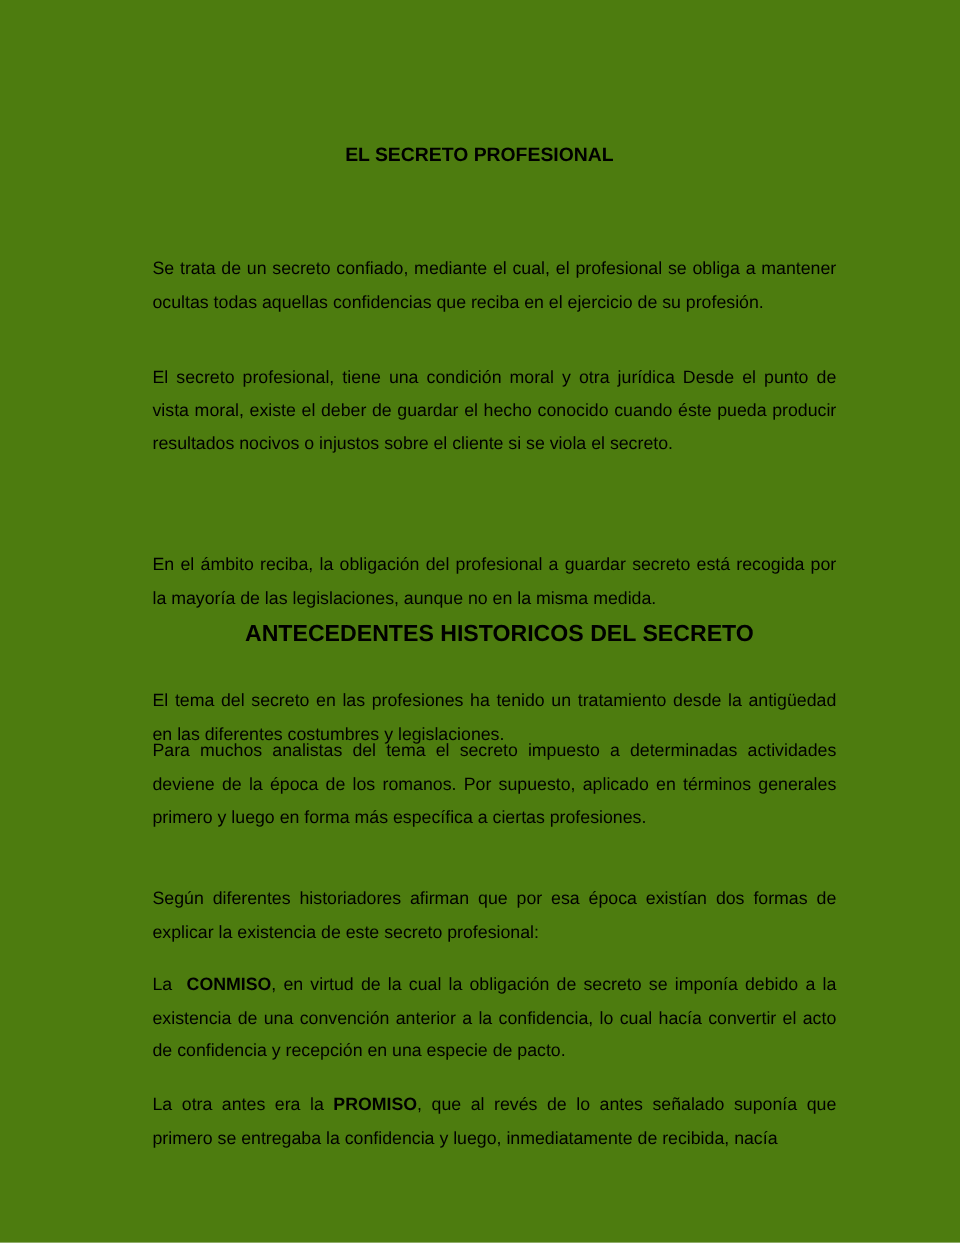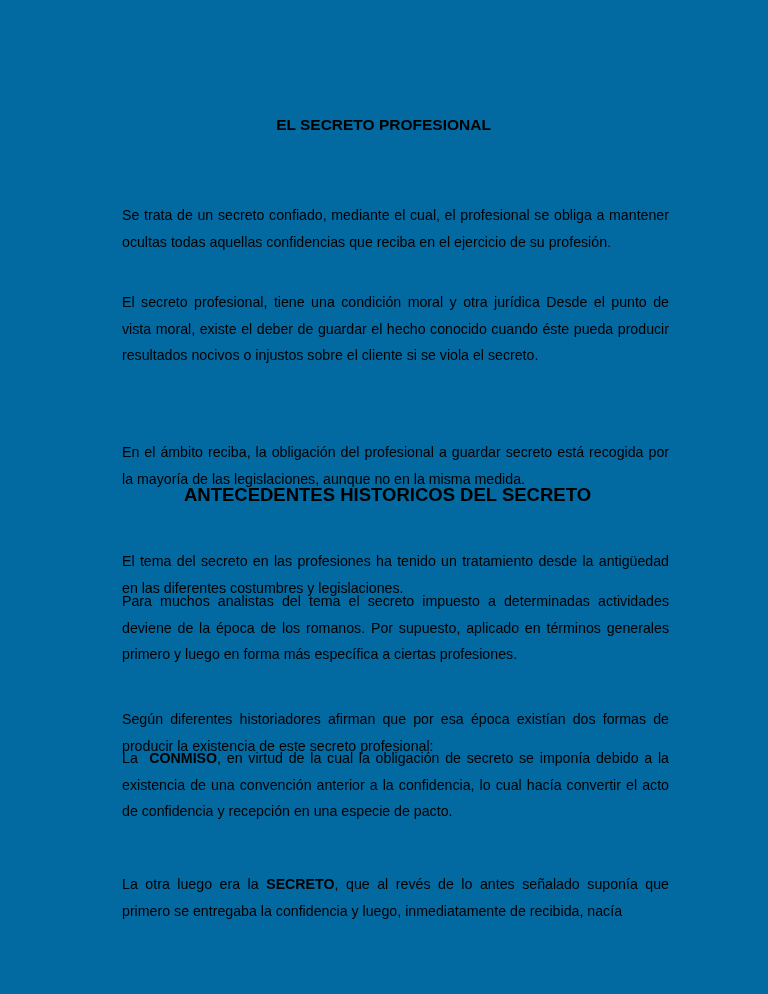--- a/index.html
+++ b/index.html
@@ -14,21 +14,21 @@
       position: relative;
       font-family: "Liberation Sans", sans-serif;
       color: #000000;
     }
     .page {
       position: absolute;
       left: 0;
       top: 0;
       width: 768px;
       height: 994px;
-      background: #0369a1;
+      background: #4d7c0f;
     }
     .content {
       position: absolute;
       left: 110px;
       top: 0;
       width: 547px;
     }
     .h1 {
       position: absolute;
       left: 0;
@@ -42,21 +42,21 @@
     }
     .h2 {
       position: absolute;
       left: 0;
       width: 547px;
       top: 479px;
       text-align: center;
       font-weight: bold;
       font-size: 18.5px;
       line-height: 24px;
-      margin: 4px;
+      margin: 16px;
     }
     .p {
       position: absolute;
       left: 0;
       width: 547px;
       margin: 12px;
       font-size: 14.2px;
       line-height: 26.6px;
       text-align: justify;
     }
@@ -75,20 +75,20 @@
     <p class="p" style="top:277px;">El secreto profesional, tiene una condición moral y otra jurídica Desde el punto de vista moral, existe el deber de guardar el hecho conocido cuando éste pueda producir resultados nocivos o injustos sobre el cliente si se viola el secreto.</p>
 
     <p class="p" style="top:427px;"> En el ámbito reciba, la obligación del profesional a guardar secreto está recogida por la mayoría de las legislaciones, aunque no en la misma medida.</p>
 
     <h2 class="h2">ANTECEDENTES HISTORICOS DEL SECRETO</h2>
 
     <p class="p" style="top:536px;">El tema del secreto en las profesiones ha tenido un tratamiento desde la antigüedad en las diferentes costumbres y legislaciones.</p>
 
     <p class="p" style="top:576px;">Para muchos analistas del tema el secreto impuesto a determinadas actividades deviene de la época de los romanos. Por supuesto, aplicado en términos generales primero y luego en forma más específica a ciertas profesiones.</p>
 
-    <p class="p" style="top:694px;">Según diferentes historiadores afirman que por esa época existían dos formas de producir la existencia de este secreto profesional:</p>
+    <p class="p" style="top:694px;">Según diferentes historiadores afirman que por esa época existían dos formas de explicar la existencia de este secreto profesional:</p>
 
-    <p class="p" style="top:733px;"><span style="white-space:pre;">La  </span><b>CONMISO</b><span>, en virtud de la cual la obligación de secreto se imponía debido a la existencia de una convención anterior a la confidencia, lo cual hacía convertir el acto de confidencia y recepción en una especie de pacto.</span></p>
+    <p class="p" style="top:763px;"><span style="white-space:pre;">La  </span><b>CONMISO</b><span>, en virtud de la cual la obligación de secreto se imponía debido a la existencia de una convención anterior a la confidencia, lo cual hacía convertir el acto de confidencia y recepción en una especie de pacto.</span></p>
 
-    <p class="p" style="top:859px;"><span style="white-space:pre;">La otra luego era la </span><b>SECRETO</b><span>, que al revés de lo antes señalado suponía que primero se entregaba la confidencia y luego, inmediatamente de recibida, nacía</span></p>
+    <p class="p" style="top:859px;"><span style="white-space:pre;">La otra antes era la </span><b>PROMISO</b><span>, que al revés de lo antes señalado suponía que primero se entregaba la confidencia y luego, inmediatamente de recibida, nacía</span></p>
 
   </div>
 </div>
 
 </body></html>

